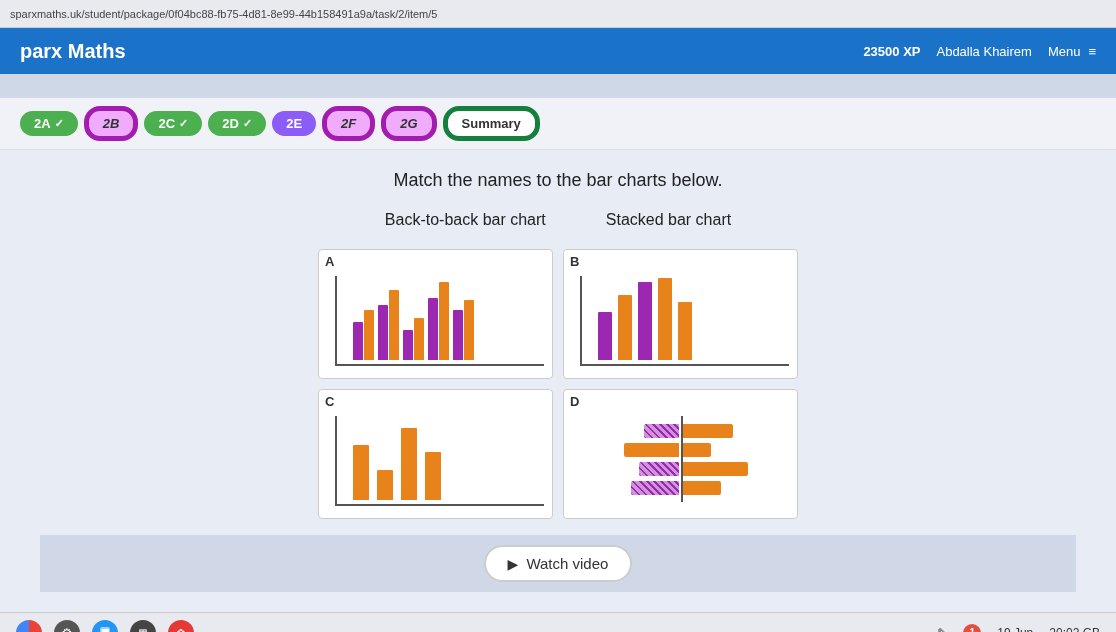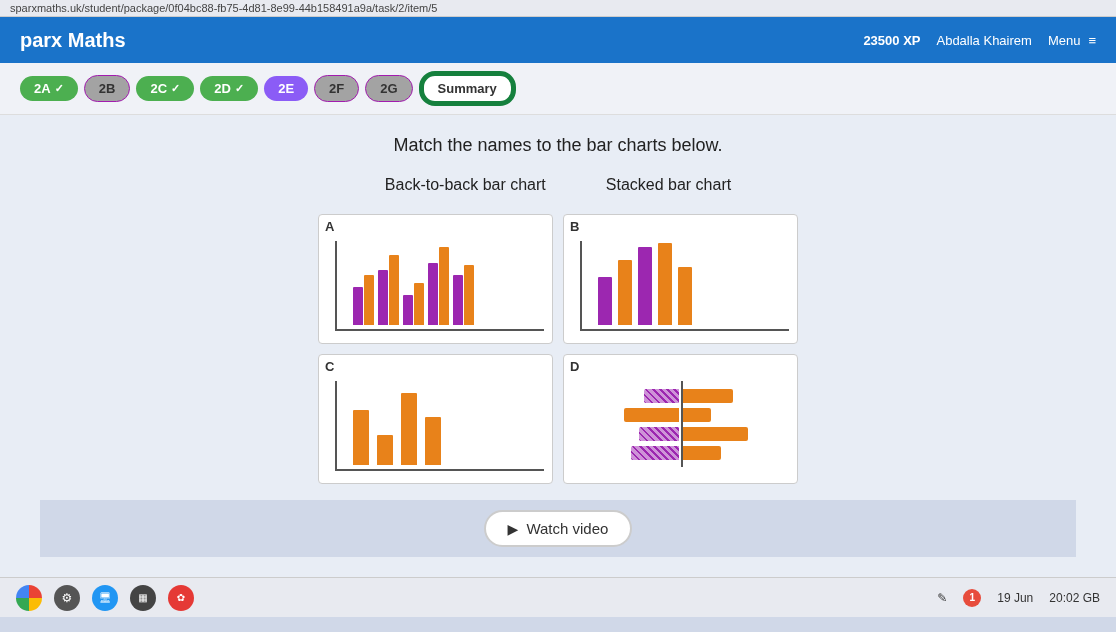--- a/index.html
+++ b/index.html
@@ -8,21 +8,21 @@
       background: #d0d8e8;
       width: 1116px;
       height: 632px;
       overflow: hidden;
       position: relative;
     }
 
     
     .browser-bar {
       background: #e8eaf0;
-      height: 17px;
+      height: 28px;
       display: flex;
       align-items: center;
       padding: 0 10px;
       font-size: 11px;
       color: #444;
       border-bottom: 1px solid #ccc;
     }
 
     
     .app-header {
@@ -59,39 +59,41 @@
     }
 
     
     .nav-tabs {
       background: #f0f2f7;
       display: flex;
       align-items: center;
       padding: 8px 20px;
       gap: 6px;
       border-bottom: 1px solid #ddd;
+      margin-top: 24px;
     }
     .tab {
       padding: 5px 14px;
       border-radius: 16px;
       font-size: 13px;
       font-weight: bold;
       cursor: pointer;
       display: flex;
       align-items: center;
       gap: 4px;
     }
     .tab-completed {
       background: #4caf50;
       color: white;
     }
     .tab-default {
-      background: #a3a3a3;
+      background: #f0abfc;
       color: #333;
-      border: 1px solid #a21caf;
+      border: 5px solid #a21caf;
+      font-style: italic;
     }
     .tab-active {
       background: #8b5cf6;
       color: white;
     }
     .tab-summary {
       background: white;
       color: #333;
       border: 5px solid #15803d;
       border-radius: 16px;

